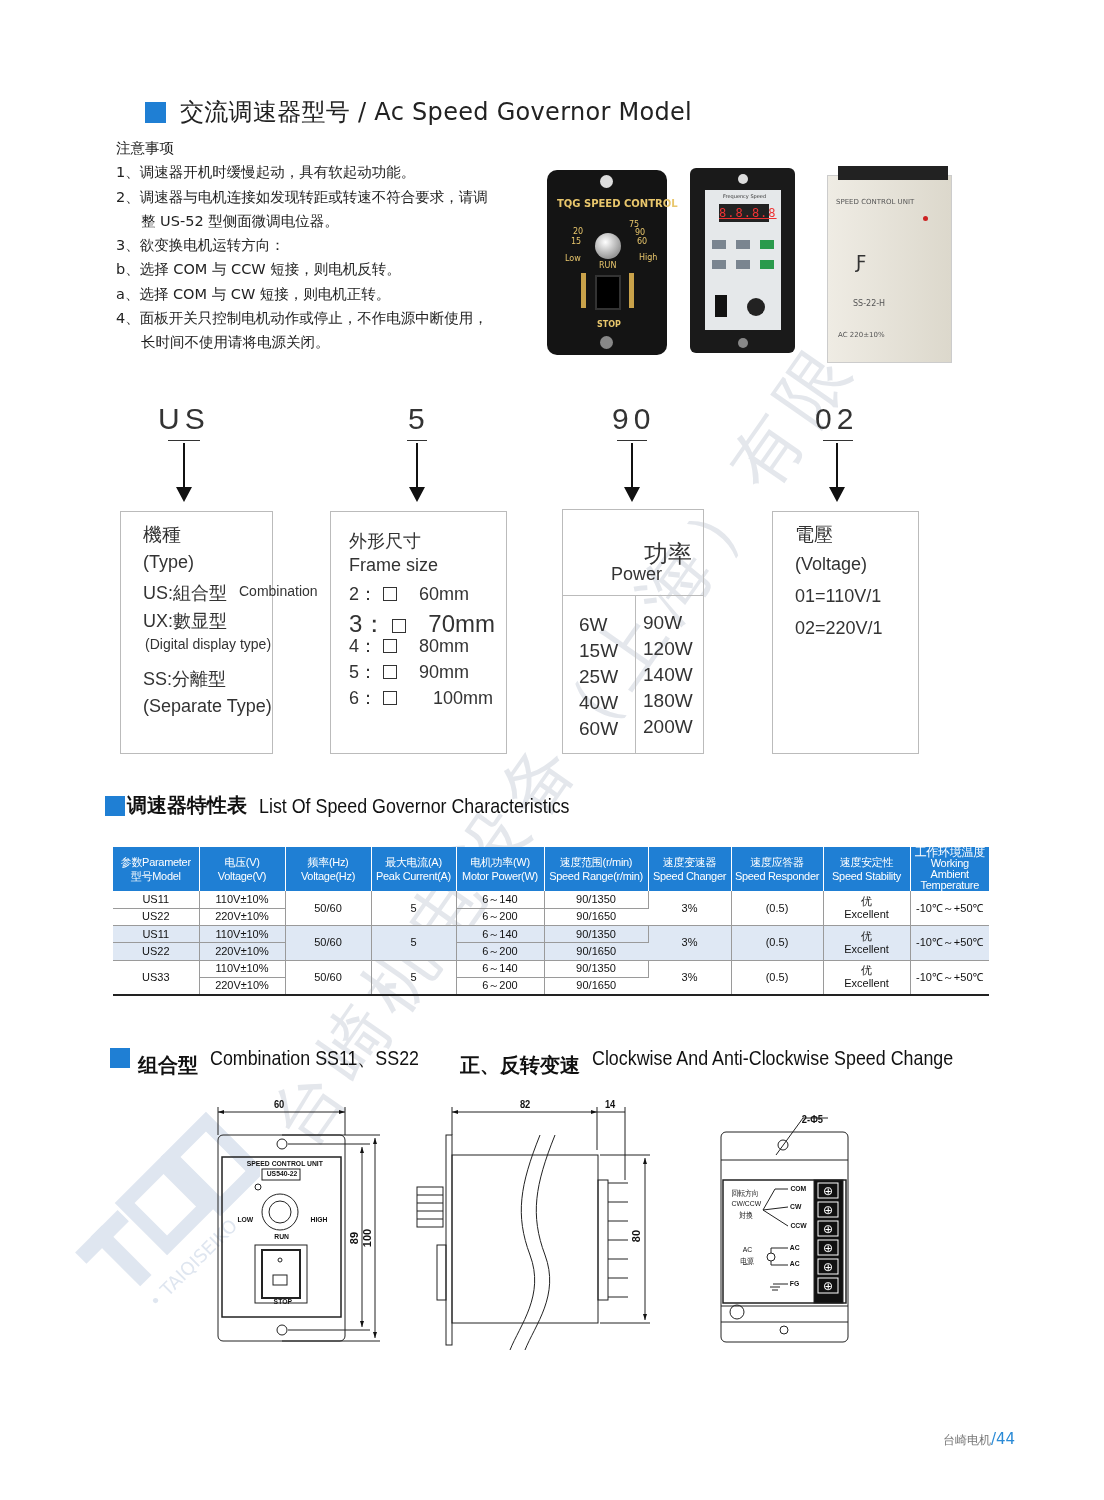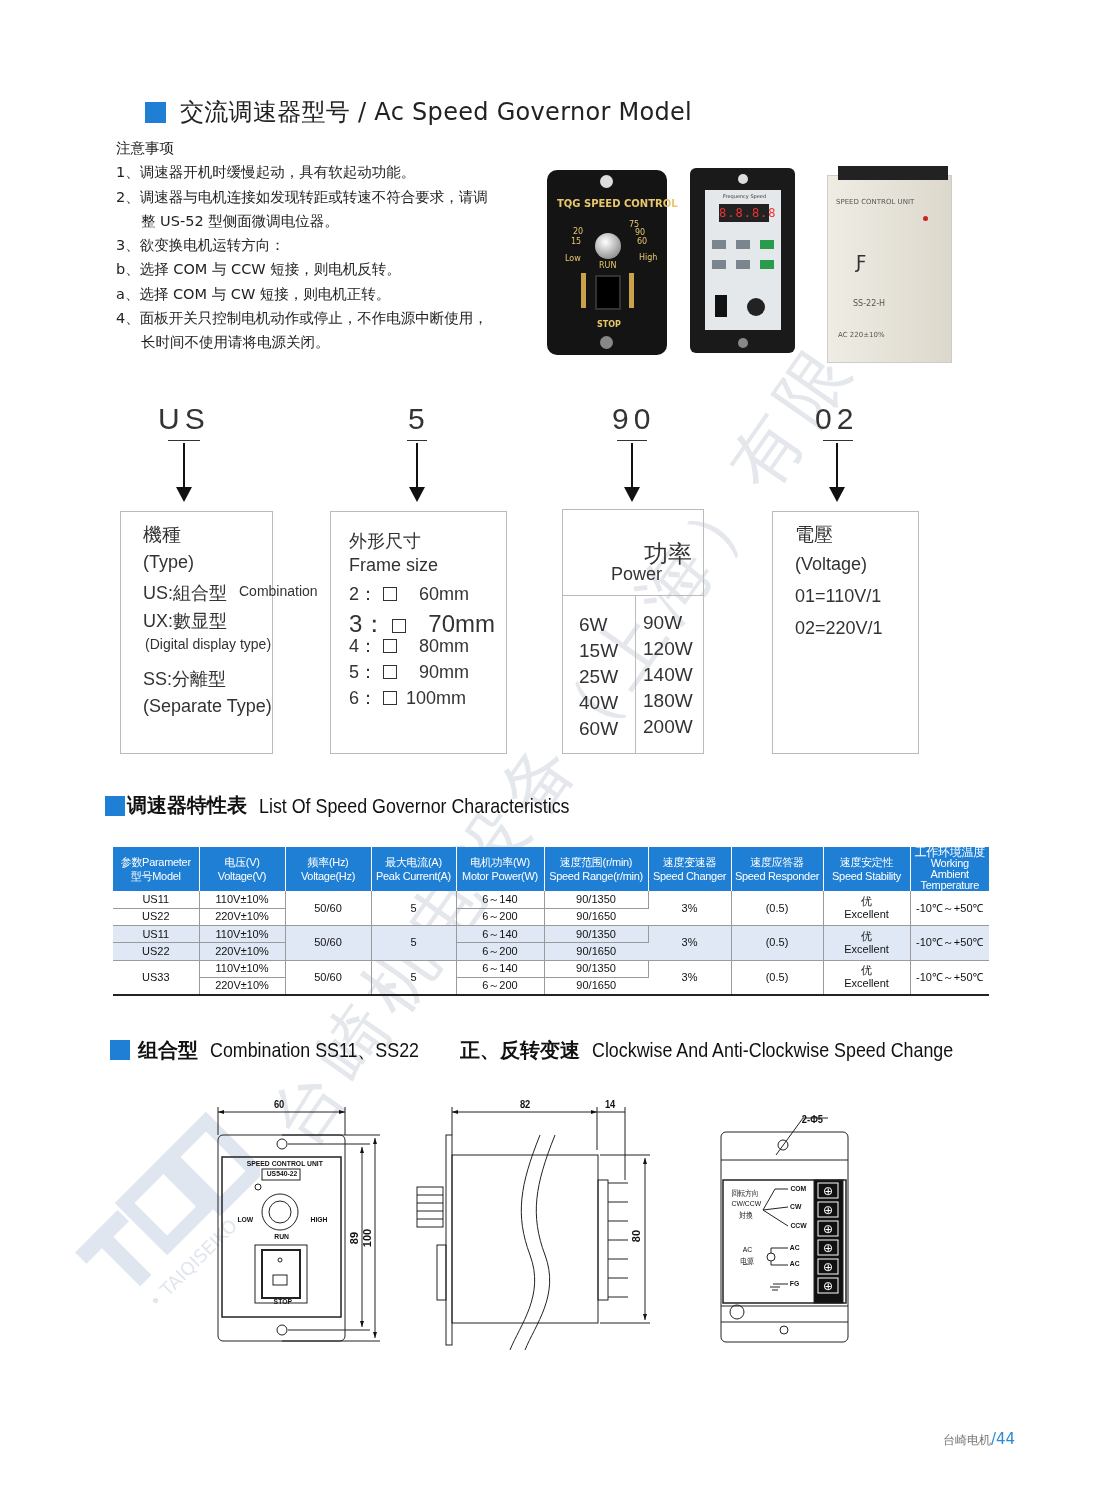--- a/index.html
+++ b/index.html
@@ -24,21 +24,21 @@
   .photo { position: absolute; z-index: 2; }
   .p1 { left: 547px; top: 170px; width: 120px; height: 185px; background: #141414; border-radius: 10px; }
   .p1 .hole { position: absolute; left: 53px; width: 13px; height: 13px; border-radius: 50%; background: #ddd; }
   .p1 .brand { position: absolute; left: 10px; top: 28px; color: #e8c66c; font-size: 10px; font-weight: bold; white-space: nowrap; }
   .p1 .knob { position: absolute; left: 48px; top: 63px; width: 26px; height: 26px; border-radius: 50%; background: radial-gradient(circle at 40% 35%, #fff, #999 70%); }
   .p1 .lbl { position: absolute; color: #e8c66c; font-size: 8px; }
   .p1 .switch { position: absolute; left: 48px; top: 105px; width: 26px; height: 35px; background: #000; border: 2px solid #333; }
   .p1 .gold { position: absolute; top: 103px; width: 5px; height: 35px; background: #c9a24a; }
   .p2 { left: 690px; top: 168px; width: 105px; height: 185px; background: #1a1a1a; border-radius: 6px; }
   .p2 .panel { position: absolute; left: 15px; top: 22px; width: 76px; height: 140px; background: #e5e8ea; }
-  .p2 .disp { position: absolute; left: 14px; top: 14px; width: 50px; height: 18px; background: #222; color: #e33; font-size: 12px; font-family: "DejaVu Sans Mono", monospace; text-align: right; line-height: 18px; letter-spacing: 1px; }
+  .p2 .disp { position: absolute; left: 14px; top: 14px; width: 50px; height: 18px; background: #222; color: #e33; font-size: 12px; font-family: "DejaVu Sans Mono", monospace; text-align: right; line-height: 18px; letter-spacing: 1px; text-decoration: underline; }
   .p2 .btn { position: absolute; width: 14px; height: 9px; background: #7a8590; }
   .p2 .dial { position: absolute; left: 42px; top: 108px; width: 18px; height: 18px; border-radius: 50%; background: #222; }
   .p2 .rock { position: absolute; left: 10px; top: 105px; width: 12px; height: 22px; background: #111; }
   .p2 .hole { position: absolute; left: 48px; width: 10px; height: 10px; border-radius: 50%; background: #ddd; }
   .p3 { left: 827px; top: 175px; width: 125px; height: 188px; background: linear-gradient(90deg, #efece4, #dcd8cc); border: 1px solid #ccc; }
   .p3 .top { position: absolute; left: 10px; top: -10px; width: 110px; height: 14px; background: #222; }
   .p3 .txt { position: absolute; font-size: 7px; color: #555; }
   .p3 .led { position: absolute; left: 95px; top: 40px; width: 5px; height: 5px; border-radius: 50%; background: #c22; }
 
   
@@ -60,21 +60,21 @@
   .tbl { position: absolute; left: 113px; top: 847px; width: 876px; border-collapse: collapse; font-family: "Liberation Sans", sans-serif; z-index: 2; table-layout: fixed; }
   .tbl th { background: #1f7fd4; color: #fff; font-weight: normal; font-size: 11px; line-height: 14px; height: 39px; padding: 0 1px; border-right: 1px solid #fff; letter-spacing: -0.3px; }
   .tbl th:last-child { border-right: none; }
   .tbl td { font-size: 11px; text-align: center; height: 17.3px; border-right: 1px solid #9a9a9a; border-bottom: 1px solid #9a9a9a; color: #111; padding: 0; line-height: 13px; }
   .tbl td:last-child { border-right: none; }
   .tbl tr.g2 td { background: #dfe8f4; }
   .tbl tr.last td { border-bottom: 2px solid #222; }
 
   
   .sec3 { left: 110px; top: 1036px; display: flex; align-items: center; z-index: 2; }
-  .sec3 .cn { margin-right: 12px; margin-left: 6px; }
+  .sec3 .cn { margin-right: 12px; margin-left: 6px; margin-top: 16px; }
   .sec3 .en { margin-right: 4px; }
 
   
   .draw { position: absolute; z-index: 2; }
   .dim { position: absolute; font-family: "Liberation Sans", sans-serif; font-size: 11px; font-weight: bold; color: #111; transform: scaleX(0.85); }
   .footer { position: absolute; left: 943px; top: 1430px; font-size: 12px; color: #777; z-index: 2; white-space: nowrap; }
   .footer .pg { color: #2a8ad6; font-size: 15px; }
 </style>
 </head>
 <body>
@@ -183,21 +183,21 @@
   <div class="ln" style="left:22px; top:184px; font-size:18px;">(Separate Type)</div>
 </div>
 
 <div class="mbox" style="left:330px; top:511px; width:177px; height:243px;">
   <div class="ln" style="left:18px; top:17px; font-size:18px;">外形尺寸</div>
   <div class="ln" style="left:18px; top:43px; font-size:18px;">Frame size</div>
   <div class="ln" style="left:18px; top:70px; font-size:18px;"><span>2：</span><span class="chk" style="margin-left:6px;"></span><span style="margin-left:22px;">60mm</span></div>
   <div class="ln" style="left:18px; top:96px; font-size:24px;"><span>3：</span><span class="chk" style="margin-left:6px;"></span><span style="margin-left:22px;">70mm</span></div>
   <div class="ln" style="left:18px; top:122px; font-size:18px;"><span>4：</span><span class="chk" style="margin-left:6px;"></span><span style="margin-left:22px;">80mm</span></div>
   <div class="ln" style="left:18px; top:148px; font-size:18px;"><span>5：</span><span class="chk" style="margin-left:6px;"></span><span style="margin-left:22px;">90mm</span></div>
-  <div class="ln" style="left:18px; top:174px; font-size:18px;"><span>6：</span><span class="chk" style="margin-left:6px;"></span><span style="margin-left:9px;">100mm</span></div>
+  <div class="ln" style="left:18px; top:174px; font-size:18px;"><span>6：</span><span class="chk" style="margin-left:6px;"></span><span style="margin-left:36px;">100mm</span></div>
 </div>
 
 <div class="mbox" style="left:562px; top:509px; width:142px; height:245px;">
   <div class="ln" style="left:48px; top:28px; font-size:24px;margin-left:33px;">功率</div>
   <div class="ln" style="left:48px; top:54px; font-size:18px;">Power</div>
   <div style="position:absolute; left:0; top:85px; width:140px; height:1px; background:#bbb;"></div>
   <div style="position:absolute; left:72px; top:85px; width:1px; height:158px; background:#bbb;"></div>
   <div class="ln" style="left:16px; top:102px; font-size:19px; line-height:26px;">
     <div>6W</div>
       <div>15W</div>

